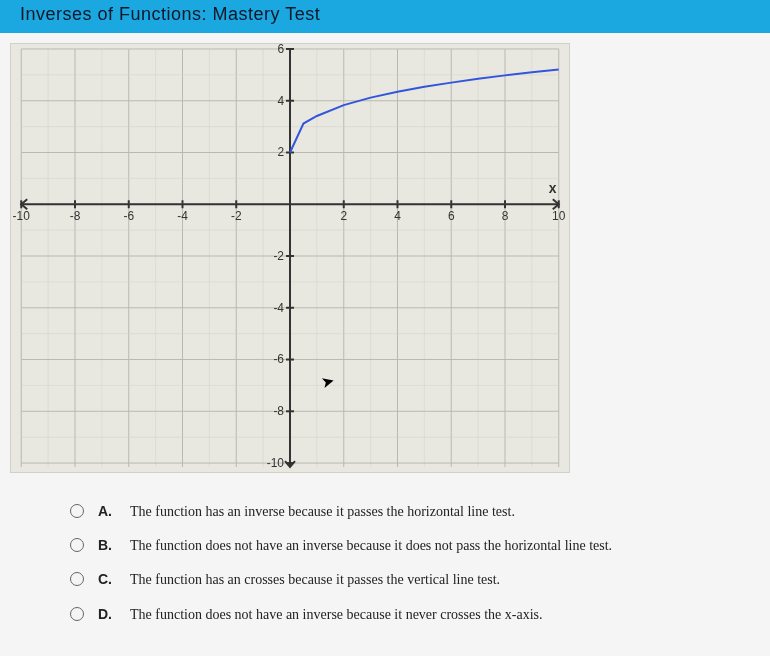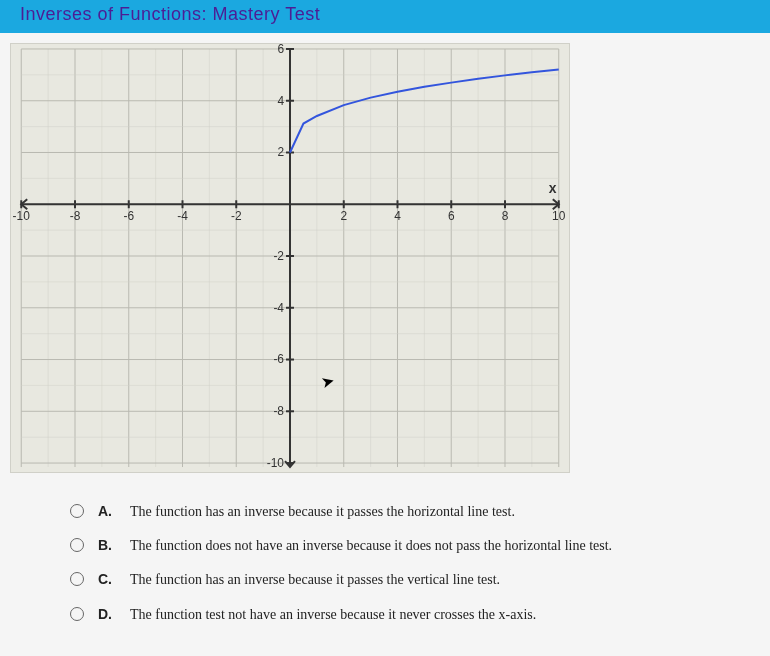--- a/index.html
+++ b/index.html
@@ -1,17 +1,17 @@
 <!DOCTYPE html>
 <html><head>
   <meta charset="utf-8">
   <style>
     * { margin: 0; padding: 0; box-sizing: border-box; }
     body { font-family: Arial, sans-serif; background: #f5f5f5; width: 770px; height: 656px; overflow: hidden; }
-    .header { background: #1ba8e0; color: #4c1d95; padding: 4px 20px 8px 20px; font-size: 18px; font-weight: 400; letter-spacing: 0.5px; }
+    .header { background: #1ba8e0; color: #0f172a; padding: 4px 20px 8px 20px; font-size: 18px; font-weight: 400; letter-spacing: 0.5px; }
     .content { padding: 10px 20px 10px 10px; }
     .graph-container { background: #e8e8e0; width: 560px; height: 430px; position: relative; margin-bottom: 20px; border: 1px solid #d0d0c8; }
     .graph-svg { width: 100%; height: 100%; }
     .answers { padding: 10px 30px 10px 60px; }
     .answer-row { display: flex; align-items: flex-start; margin-bottom: 16px; font-size: 14px; color: #222; }
     .radio { width: 14px; height: 14px; border: 1.5px solid #666; border-radius: 50%; margin-right: 14px; flex-shrink: 0; margin-top: 1px; cursor: pointer; }
     .letter { font-weight: bold; margin-right: 14px; min-width: 18px; }
     .text { flex: 1; line-height: 1.3; font-family: Liberation Serif, serif; }
     .cursor-arrow { position: absolute; left: 310px; top: 328px; font-size: 16px; color: #000; transform: rotate(-15deg); }
   </style>
@@ -133,21 +133,21 @@
       <div class="text">The function has an inverse because it passes the horizontal line test.</div>
     </div>
     <div class="answer-row">
       <div class="radio"></div>
       <div class="letter">B.</div>
       <div class="text">The function does not have an inverse because it does not pass the horizontal line test.</div>
     </div>
     <div class="answer-row">
       <div class="radio"></div>
       <div class="letter">C.</div>
-      <div class="text">The function has an inverse because it passes the vertical line test.</div>
+      <div class="text">The function has an crosses because it passes the vertical line test.</div>
     </div>
     <div class="answer-row">
       <div class="radio"></div>
       <div class="letter">D.</div>
-      <div class="text">The function test not have an inverse because it never crosses the x-axis.</div>
+      <div class="text">The function does not have an inverse because it never crosses the x-axis.</div>
     </div>
   </div>
 </div>
 
 </body></html>

